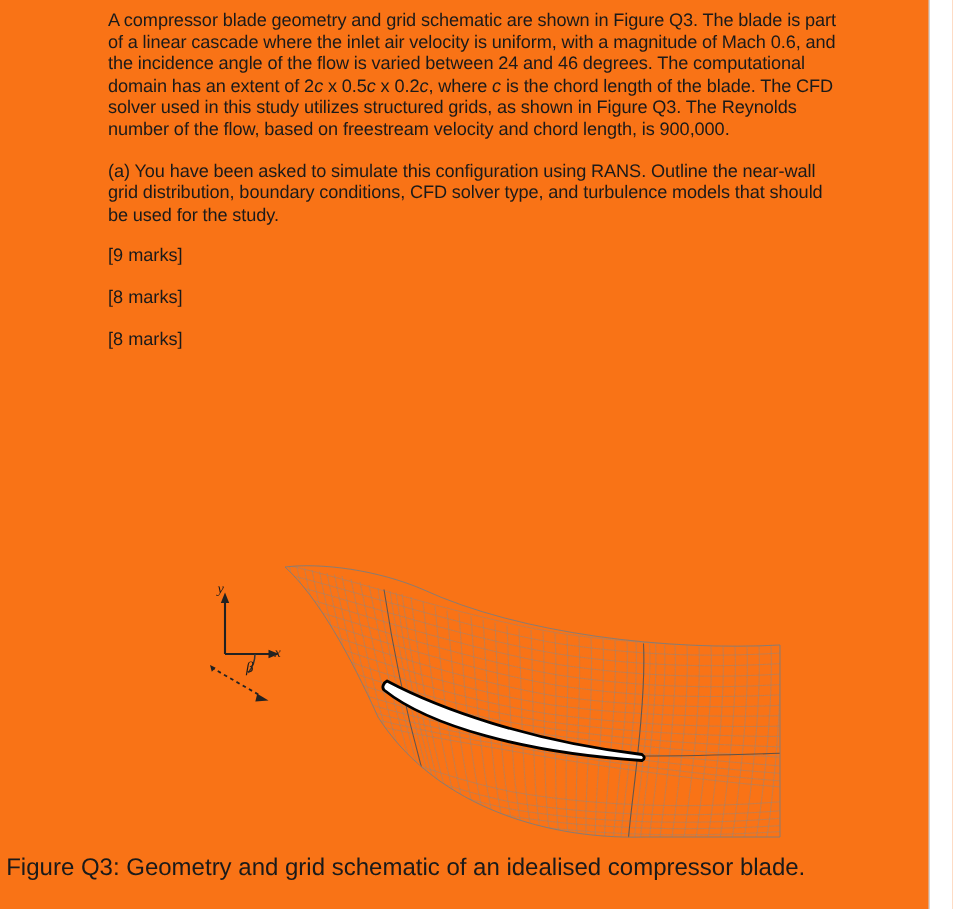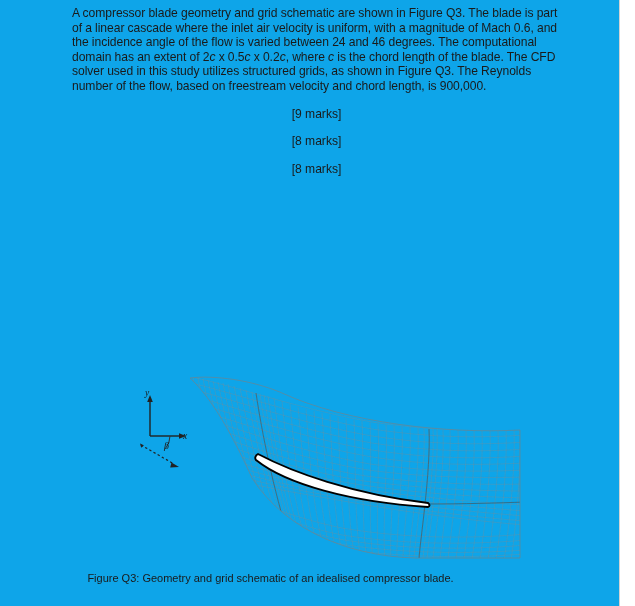--- a/index.html
+++ b/index.html
@@ -13,21 +13,21 @@
     position: relative;
     overflow: hidden;
     font-family: "Liberation Sans", sans-serif;
     color: #1a1a1a;
   }
   #page {
     position: absolute;
     left: 0; top: 0;
     width: 620px;
     height: 606px;
-    background: #0ea5e9;
+    background: #f97316;
     border-right: 1px solid #d3d3d3;
     box-sizing: border-box;
   }
   .content {
     position: absolute;
     left: 72px;
     top: 6px;
     width: 490px;
   }
   p.para {
@@ -35,21 +35,21 @@
     font-size: 12.1px;
     line-height: 14.6px;
     text-align: left;
     letter-spacing: -0.05px;
     word-spacing: -0.1px;
   }
   .marks {
     margin: 13px 0 13px 0;
     font-size: 12.1px;
     line-height: 14.6px;
-    text-align: center;
+    text-align: left;
     padding-right: 1px;
   }
   .mathvar { font-style: italic; }
 
   
   #figure-block {
     position: absolute;
     left: 0;
     top: 368px;
     width: 620px;
@@ -92,33 +92,34 @@
     top: 0px;
     width: 345px;
     height: 205px;
   }
   #figure-caption {
     position: absolute;
     left: 0;
     top: 203px;
     width: 541px;
     text-align: center;
-    font-size: 11px;
+    font-size: 16px;
     line-height: 15px;
   }
 </style>
 </head>
 <body>
 
 <div id="page">
 
   <div class="content">
 
     <p class="para"><span>A compressor blade geometry and grid schematic are shown in Figure Q3.  The blade is part of a linear cascade where the inlet air velocity is uniform, with a magnitude of Mach 0.6, and the incidence angle of the flow is varied between 24 and 46 degrees. The computational domain has an extent of 2</span><span class="mathvar">c</span><span> x 0.5</span><span class="mathvar">c</span><span> x 0.2</span><span class="mathvar">c</span><span>, where </span><span class="mathvar">c</span><span> is the chord length of the blade.  The CFD solver used in this study utilizes structured grids, as shown in Figure Q3.  The Reynolds number of the flow, based on freestream velocity and chord length, is 900,000.</span></p>
 
+    <p class="para">(a)  You have been asked to simulate this configuration using RANS.  Outline the near-wall grid distribution, boundary conditions, CFD solver type, and turbulence models that should be used for the study.</p>
     <div class="marks">[9 marks]</div>
 
     <div class="marks">[8 marks]</div>
 
     <div class="marks">[8 marks]</div>
 
   </div>
 
   <div id="figure-block">
 

